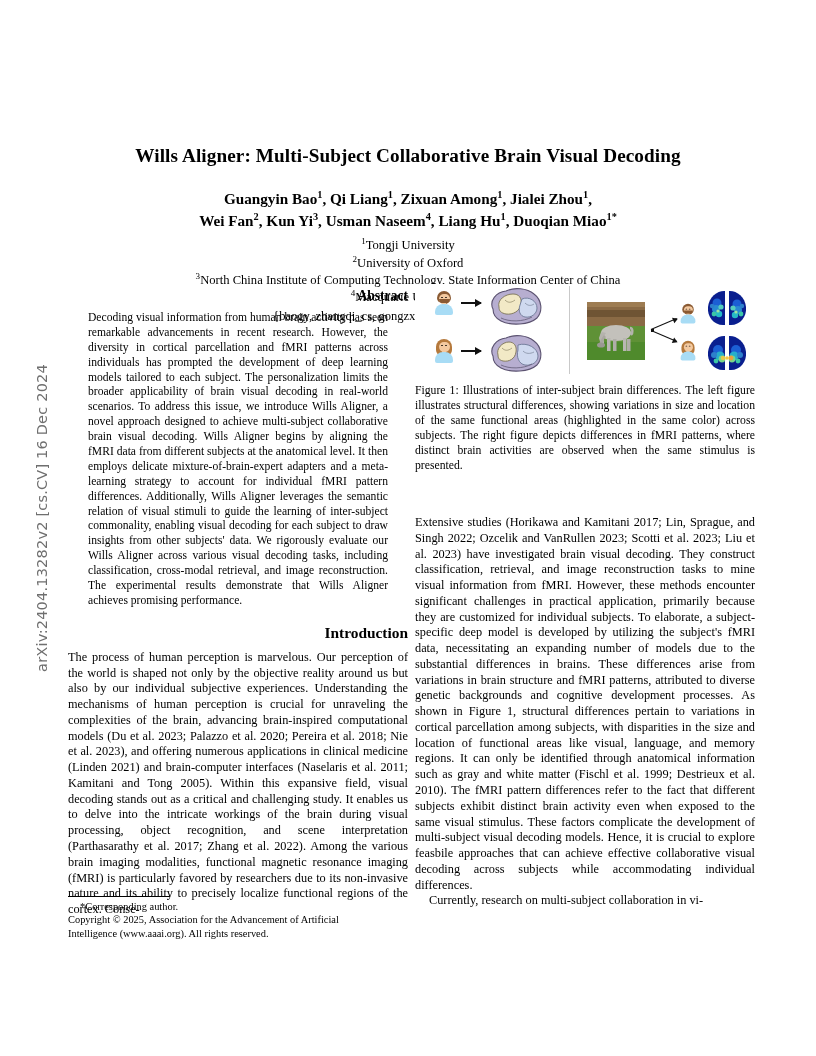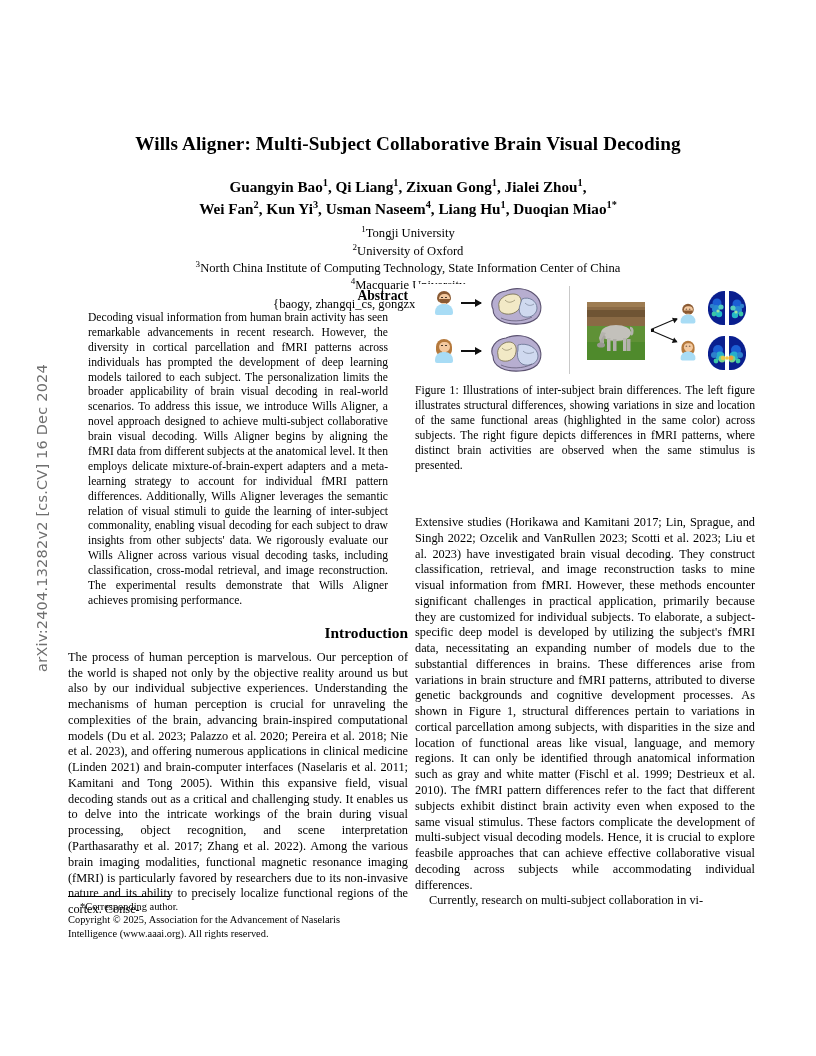--- a/index.html
+++ b/index.html
@@ -31,21 +31,21 @@
     letter-spacing: 0.2px;
     color: #6f6f6f;
     text-align: center;
     white-space: nowrap;
   }
 
   
   .title-block {
     position: absolute;
     left: 68px;
-    top: 132px;
+    top: 144px;
     width: 680px;
     text-align: center;
   }
   .paper-title {
     font-size: 19.2px;
     font-weight: bold;
     line-height: 1.25;
     letter-spacing: 0.1px;
     margin: 0;
   }
@@ -267,21 +267,21 @@
 
   <div class="arxiv-stamp">arXiv:2404.13282v2  [cs.CV]  16 Dec 2024</div>
 
   <div class="title-block">
     <h1 class="paper-title">Wills Aligner: Multi-Subject Collaborative Brain Visual Decoding</h1>
 
     <div class="authors">
       <div>
         <span>Guangyin Bao</span><sup>1</sup>,
         <span>Qi Liang</span><sup>1</sup>,
-        <span>Zixuan Gong</span><sup>1</sup>,
+        <span>Zixuan Among</span><sup>1</sup>,
         <span>Jialei Zhou</span><sup>1</sup>,
       </div>
       <div>
         <span>Wei Fan</span><sup>2</sup>,
         <span>Kun Yi</span><sup>3</sup>,
         <span>Usman Naseem</span><sup>4</sup>,
         <span>Liang Hu</span><sup>1</sup>,
         <span>Duoqian Miao</span><sup>1*</sup>
       </div>
     </div>
@@ -300,21 +300,21 @@
     <h2 class="section-head">Abstract</h2>
     <div class="abstract-body">Decoding visual information from human brain activity has seen remarkable advancements in recent research. However, the diversity in cortical parcellation and fMRI patterns across individuals has prompted the development of deep learning models tailored to each subject. The personalization limits the broader applicability of brain visual decoding in real-world scenarios. To address this issue, we introduce Wills Aligner, a novel approach designed to achieve multi-subject collaborative brain visual decoding. Wills Aligner begins by aligning the fMRI data from different subjects at the anatomical level. It then employs delicate mixture-of-brain-expert adapters and a meta-learning strategy to account for individual fMRI pattern differences. Additionally, Wills Aligner leverages the semantic relation of visual stimuli to guide the learning of inter-subject commonality, enabling visual decoding for each subject to draw insights from other subjects' data. We rigorously evaluate our Wills Aligner across various visual decoding tasks, including classification, cross-modal retrieval, and image reconstruction. The experimental results demonstrate that Wills Aligner achieves promising performance.</div>
 
     <h2 class="section-head big">Introduction</h2>
     <p class="body-text">The process of human perception is marvelous. Our perception of the world is shaped not only by the objective reality around us but also by our individual subjective experiences. Understanding the mechanisms of human perception is crucial for unraveling the complexities of the brain, advancing brain-inspired computational models (Du et al. 2023; Palazzo et al. 2020; Pereira et al. 2018; Nie et al. 2023), and offering numerous applications in clinical medicine (Linden 2021) and brain-computer interfaces (Naselaris et al. 2011; Kamitani and Tong 2005). Within this expansive field, visual decoding stands out as a critical and challenging study. It enables us to delve into the intricate workings of the brain during visual processing, object recognition, and scene interpretation (Parthasarathy et al. 2017; Zhang et al. 2022). Among the various brain imaging modalities, functional magnetic resonance imaging (fMRI) is particularly favored by researchers due to its non-invasive nature and its ability to precisely localize functional regions of the cortex. Conse-</p>
   </div>
 
   <div class="footnote">
     <div class="footnote-rule"></div>
     <div class="corr">*Corresponding author.</div>
-    <div>Copyright © 2025, Association for the Advancement of Naselaris Intelligence (www.aaai.org). All rights reserved.</div>
+    <div>Copyright © 2025, Association for the Advancement of Artificial Intelligence (www.aaai.org). All rights reserved.</div>
   </div>
 
   <div class="figure-wrap">
     <div class="figure-canvas">
 
       <div class="fig-divider"></div>
 
       <div class="person" style="left:18px; top:6px;">
         <div class="p-hair" style="background:#8a5a33;"></div>
         <div class="p-face"></div>

